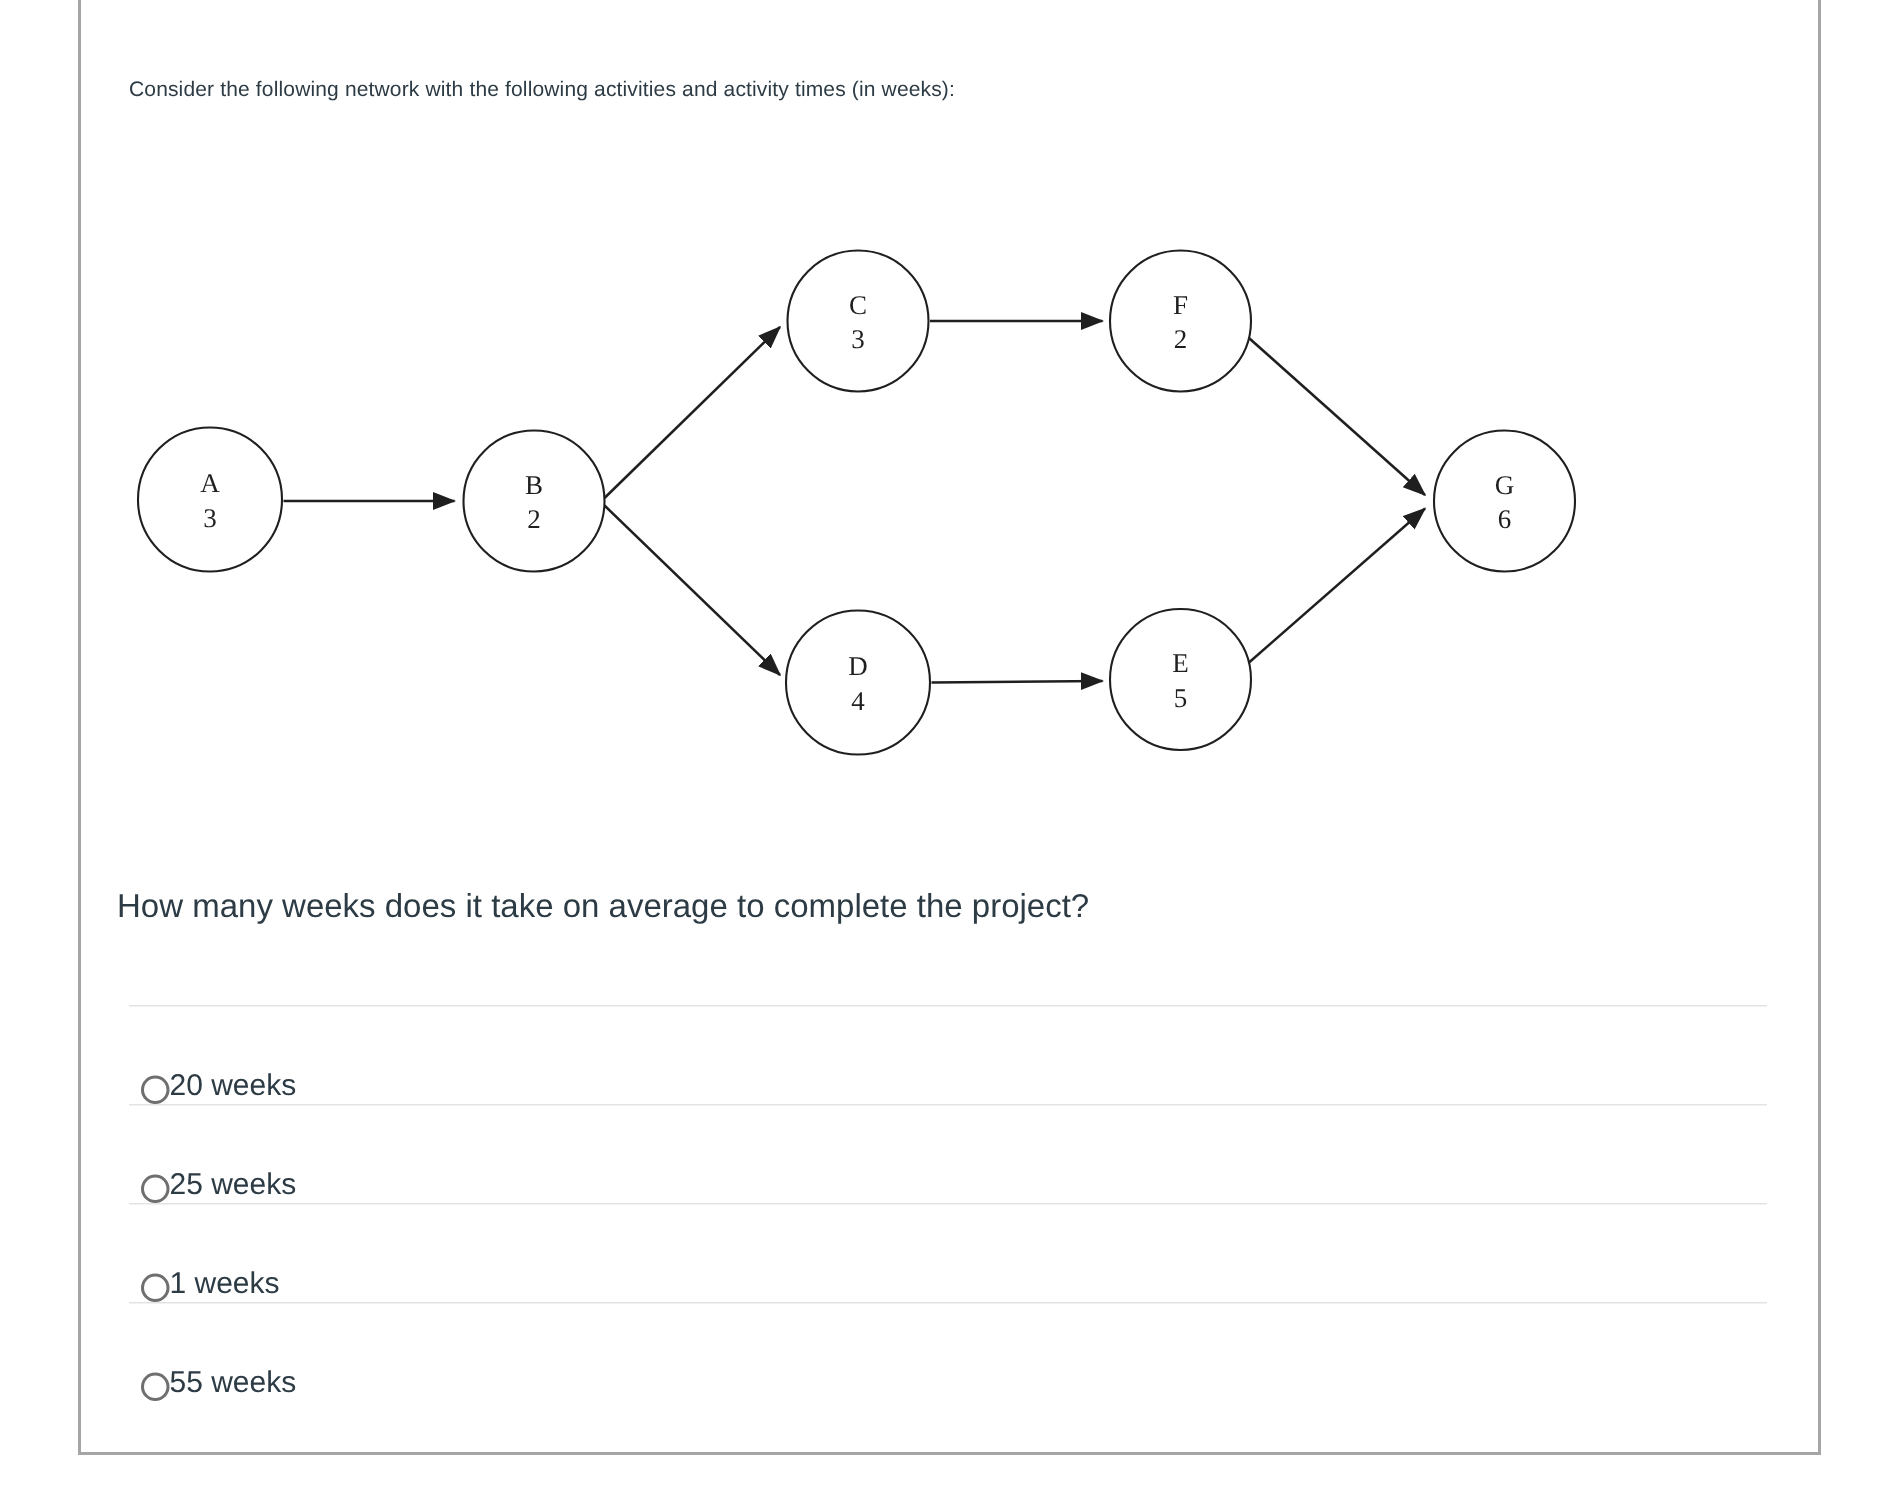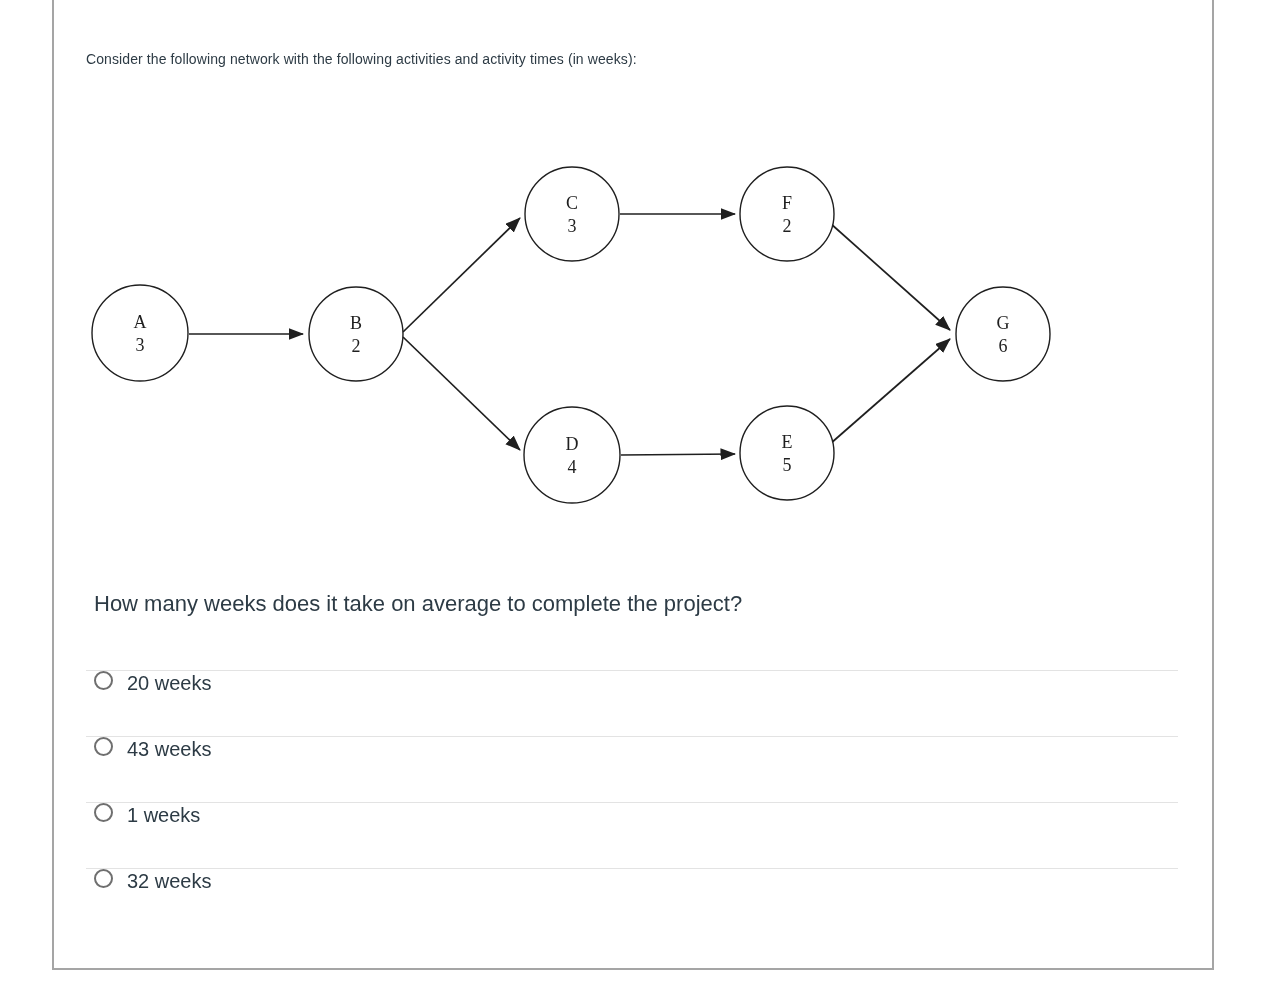--- a/index.html
+++ b/index.html
@@ -17,26 +17,26 @@
   .stem {
     position:absolute; left:32px; top:53px; margin:0;
     font-size:14px; line-height:28px; letter-spacing:0.1px; white-space:nowrap;
   }
   .network { position:absolute; left:0; top:8px; }
   .node-text {
     font-family:"Liberation Serif", serif;
     font-size:18px;
   }
   .prompt {
-    position:absolute; left:40px; top:598px; margin:0;
+    position:absolute; left:24px; top:598px; margin:0;
     font-size:22px; line-height:28px; white-space:nowrap;
   }
   .options { position:absolute; left:32px; top:678px; width:1092px; }
   .option-row {
-    display:flex; align-items:flex-start; gap:14px;
+    display:flex; align-items:flex-end; 
     height:66px; box-sizing:border-box; padding-left:8px;
     border-top:1px solid var(--divider,#e3e3e3);
     cursor:pointer;
   }
   .radio {
     width:19px; height:19px; box-sizing:border-box; flex:0 0 auto;
     border:2px solid var(--radio-border,#6f6f6f); border-radius:50%;
     background:#ffffff;
   }
   .option-label { font-size:20px; line-height:24px; }
@@ -99,24 +99,24 @@
 
   <p class="prompt">How many weeks does it take on average to complete the project?</p>
 
   <div class="options" id="options">
       <div class="option-row">
         <div class="radio"></div>
         <span class="option-label">20 weeks</span>
       </div>
       <div class="option-row">
         <div class="radio"></div>
-        <span class="option-label">43 weeks</span>
+        <span class="option-label">25 weeks</span>
       </div>
       <div class="option-row">
         <div class="radio"></div>
         <span class="option-label">1 weeks</span>
       </div>
       <div class="option-row">
         <div class="radio"></div>
-        <span class="option-label">32 weeks</span>
+        <span class="option-label">55 weeks</span>
       </div>
     </div>
 </div>
 
 </body></html>

